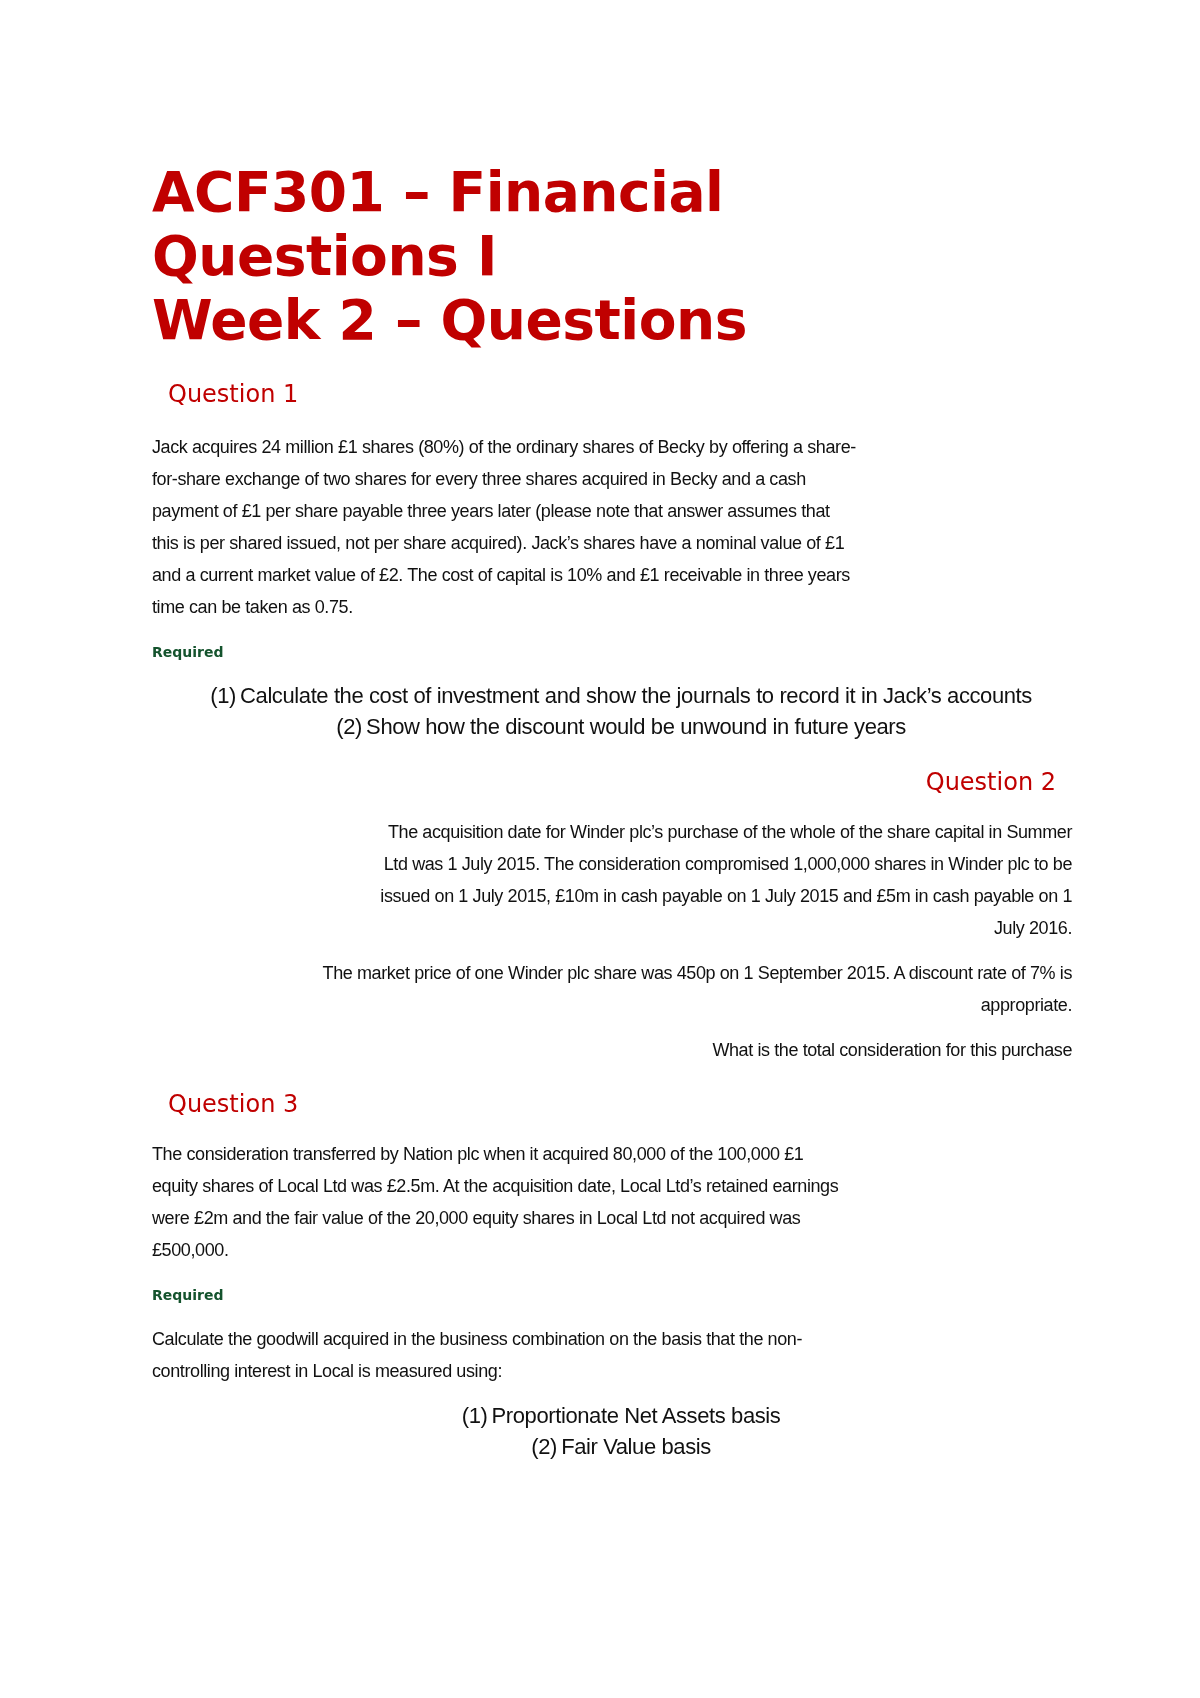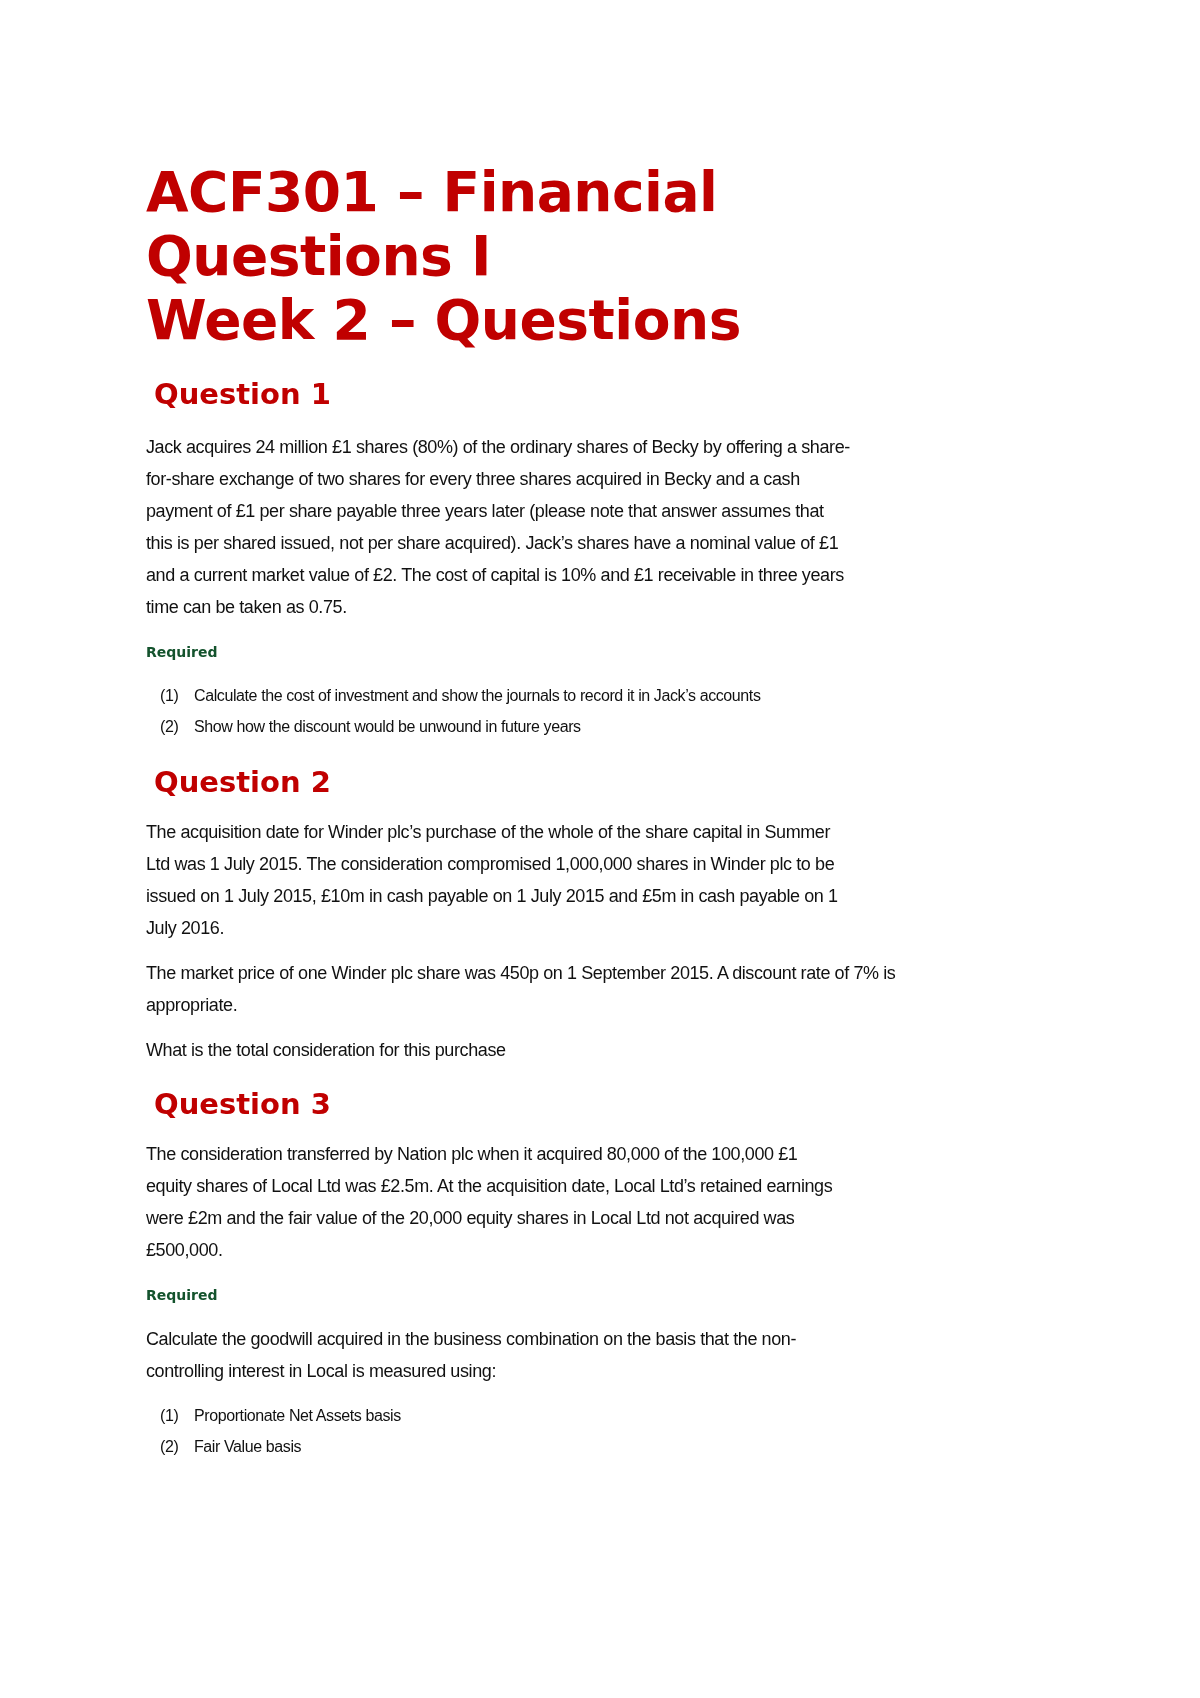--- a/index.html
+++ b/index.html
@@ -10,41 +10,41 @@
     body {
       width: 1200px;
       height: 1698px;
       position: relative;
       overflow: hidden;
       font-family: "Liberation Sans", "DejaVu Sans", sans-serif;
       color: #111111;
     }
     .page {
       position: absolute;
-      left: 146px;
+      left: 152px;
       top: 160px;
       width: 920px;
     }
     .title {
       font-family: "DejaVu Sans", sans-serif;
       font-weight: bold;
       color: #c00000;
       font-size: 55px;
       line-height: 64px;
       margin: 0;
       letter-spacing: -0.5px;
     }
     .title .line { display: block; }
     .qhead {
       font-family: "DejaVu Sans", sans-serif;
-      font-weight: bold;
+      font-weight: normal;
       color: #c00000;
-      font-size: 29px;
+      font-size: 24px;
       line-height: 36px;
-      margin: 8px;
+      margin: 16px;
     }
     .subhead {
       font-family: "DejaVu Sans", sans-serif;
       font-weight: bold;
       color: #14532d;
       font-size: 14px;
       line-height: 28px;
       margin: 0;
     }
     .para {
@@ -55,25 +55,26 @@
       letter-spacing: -0.4px;
     }
     .para .line { display: block; white-space: nowrap; }
     .olist {
       list-style: none;
       margin: 0;
       padding: 0 0 0 0;
     }
     .olist li {
       font-family: "Liberation Sans", sans-serif;
-      font-size: 16px;
+      font-size: 22px;
       line-height: 31px;
       letter-spacing: -0.4px;
       padding-left: 14px;
       white-space: nowrap;
+      text-align: center;
     }
     .olist .num {
       display: inline-block;
       width: 34px;
     }
   </style>
 </head>
 <body>
 
 <div class="page">
@@ -98,21 +99,21 @@
     <ol class="olist" style="margin-top:14px;">
       <li>
         <span class="num">(1)</span><span>Calculate the cost of investment and show the journals to record it in Jack’s accounts</span>
       </li>
       <li>
         <span class="num">(2)</span><span>Show how the discount would be unwound in future years</span>
       </li>
     </ol>
   </section>
 
-  <section style="margin-top:22px;">
+  <section style="margin-top:22px;text-align:right;">
     <h2 class="qhead">Question 2</h2>
     <p class="para" style="margin-top:16px;">
       <span class="line">The acquisition date for Winder plc’s purchase of the whole of the share capital in Summer</span>
       <span class="line">Ltd was 1 July 2015. The consideration compromised 1,000,000 shares in Winder plc to be</span>
       <span class="line">issued on 1 July 2015, £10m in cash payable on 1 July 2015 and £5m in cash payable on 1</span>
       <span class="line">July 2016.</span>
     </p>
     <p class="para" style="margin-top:13px;">
       <span class="line">The market price of one Winder plc share was 450p on 1 September 2015. A discount rate of 7% is</span>
       <span class="line">appropriate.</span>

